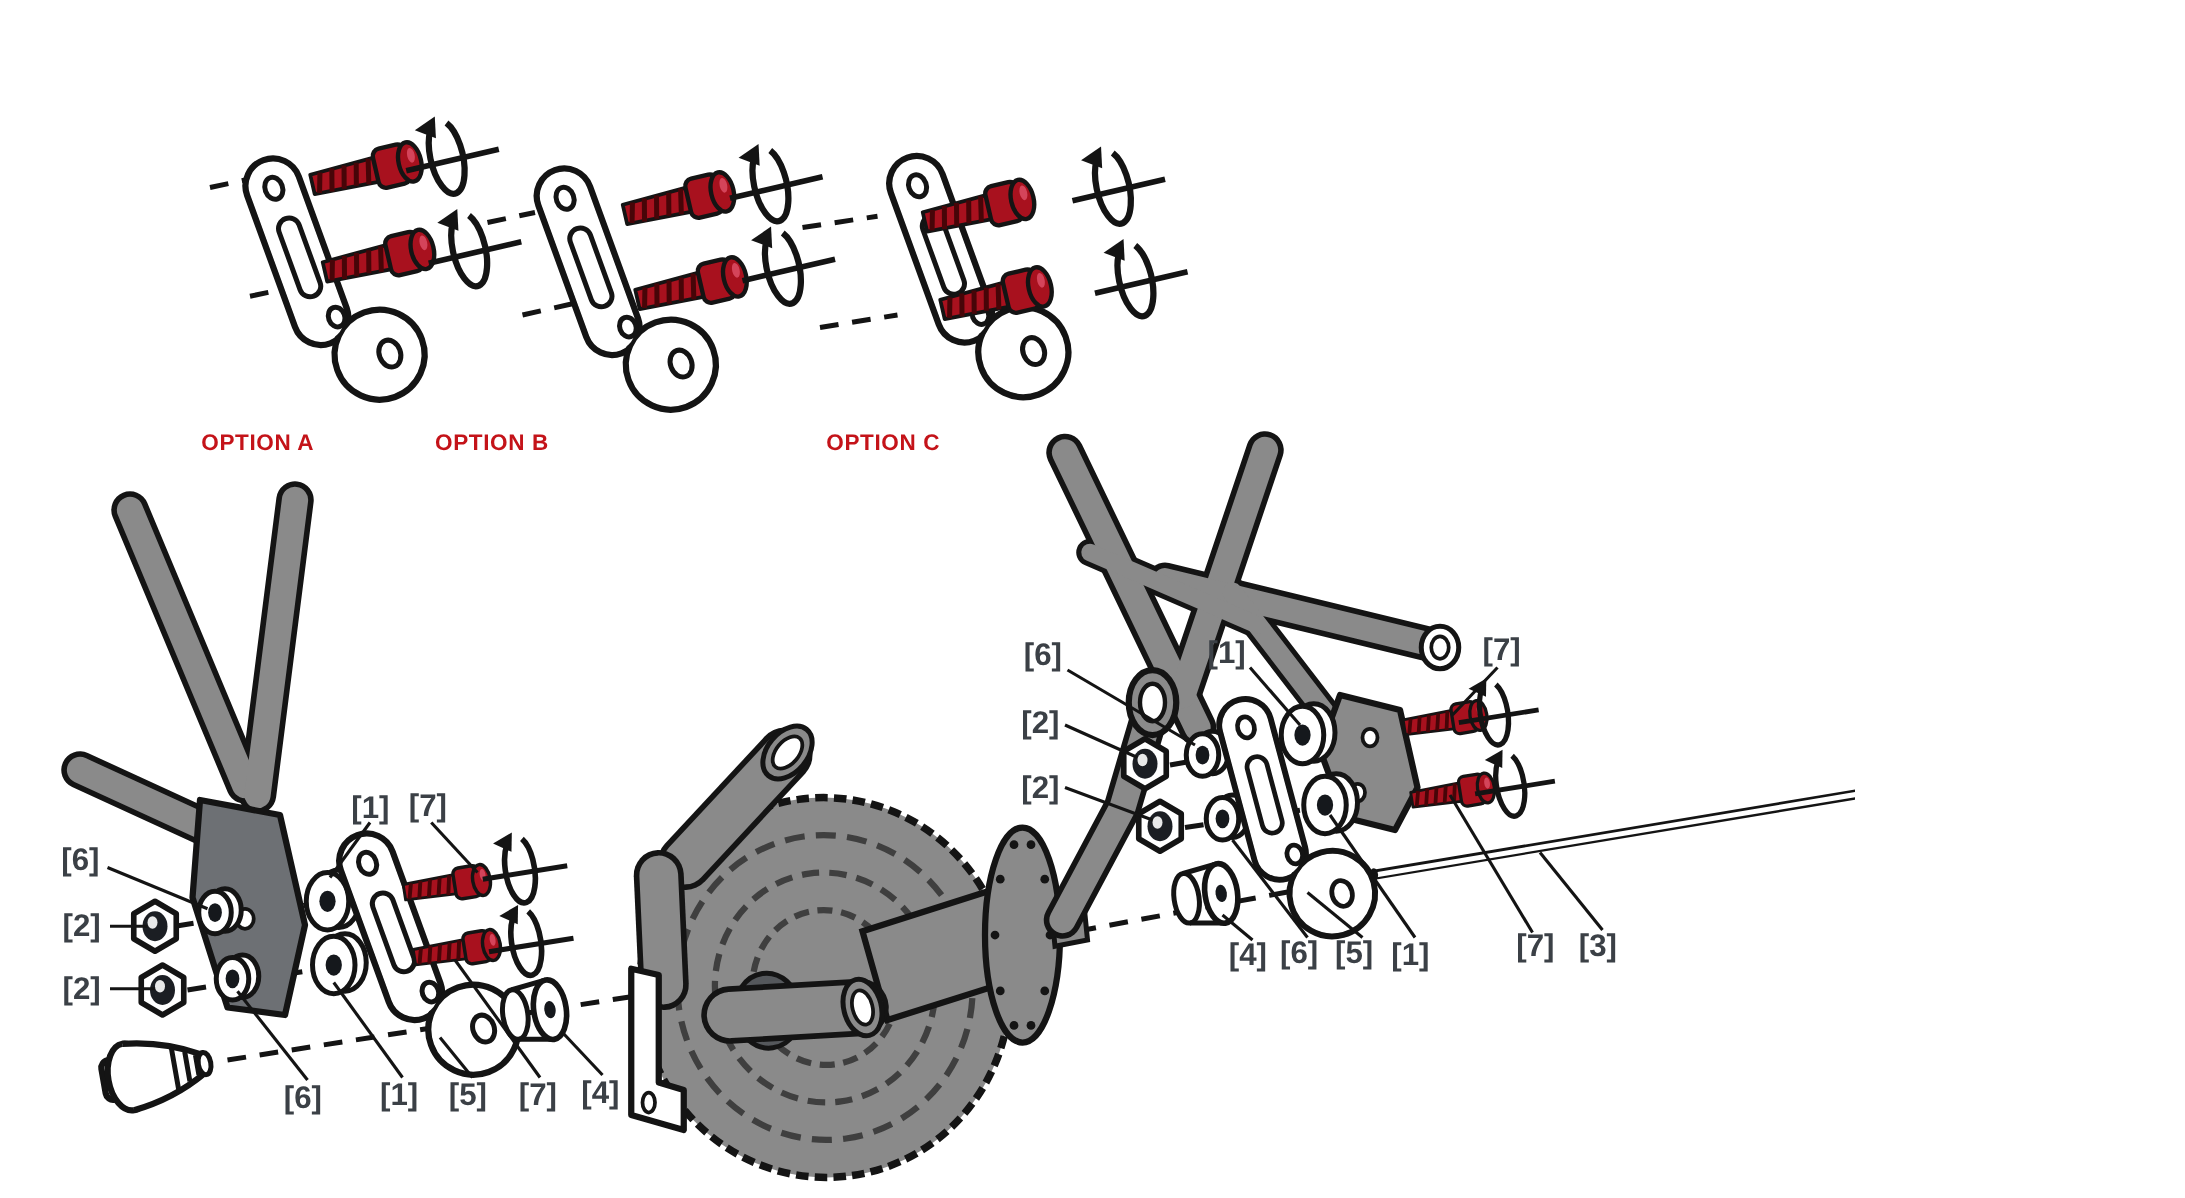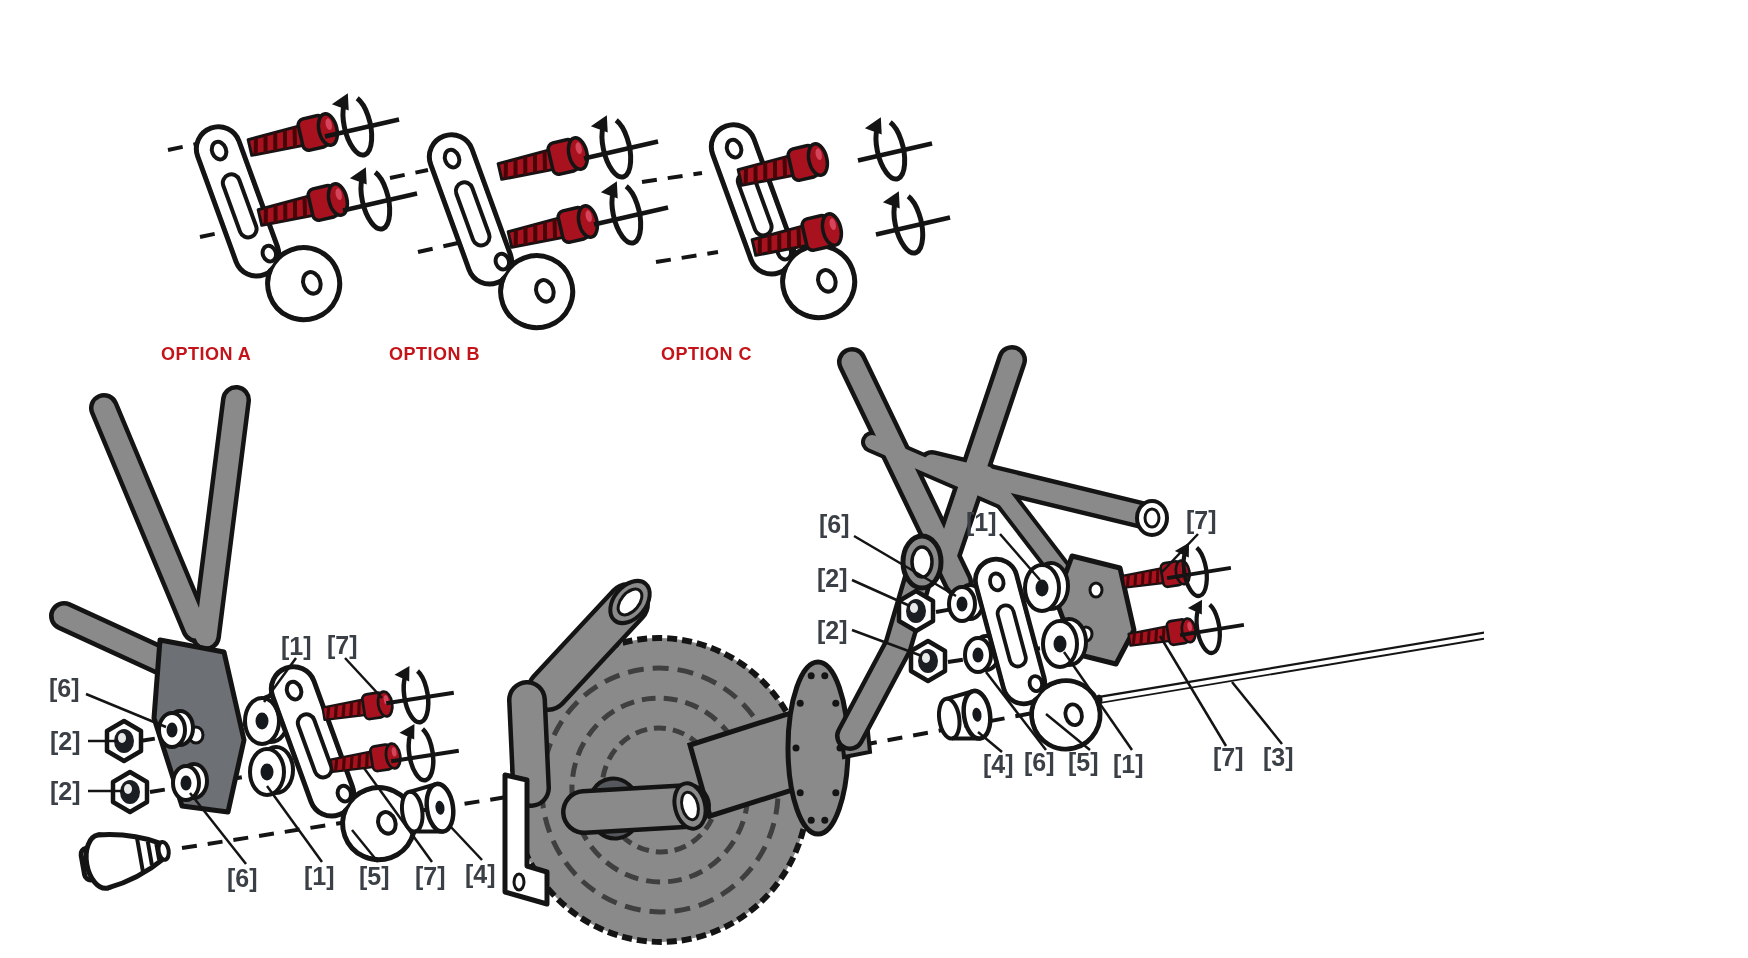--- a/index.html
+++ b/index.html
@@ -263,21 +263,21 @@
     <line class="leader" x1="1002" y1="752" x2="978" y2="732"></line>
     <line class="leader" x1="1046" y1="750" x2="986" y2="672"></line>
     <line class="leader" x1="1090" y1="750" x2="1046" y2="714"></line>
     <line class="leader" x1="1132" y1="750" x2="1064" y2="652"></line>
     <line class="leader" x1="1226" y1="746" x2="1160" y2="636"></line>
     <line class="leader" x1="1282" y1="744" x2="1232" y2="682"></line>
   </g>
 </svg>
 
 <div class="olabel" style="left:161px;top:344px">OPTION A</div>
-<div class="olabel" style="left:389px;top:344px">OPTION B</div>
+<div class="olabel" style="left:348px;top:344px">OPTION B</div>
 <div class="olabel" style="left:661px;top:344px">OPTION C</div>
 
 <div class="plabel" style="left:281px;top:634px">[1]</div>
 <div class="plabel" style="left:327px;top:633px">[7]</div>
 <div class="plabel" style="left:49px;top:676px">[6]</div>
 <div class="plabel" style="left:50px;top:729px">[2]</div>
 <div class="plabel" style="left:50px;top:779px">[2]</div>
 <div class="plabel" style="left:227px;top:866px">[6]</div>
 <div class="plabel" style="left:304px;top:864px">[1]</div>
 <div class="plabel" style="left:359px;top:864px">[5]</div>

